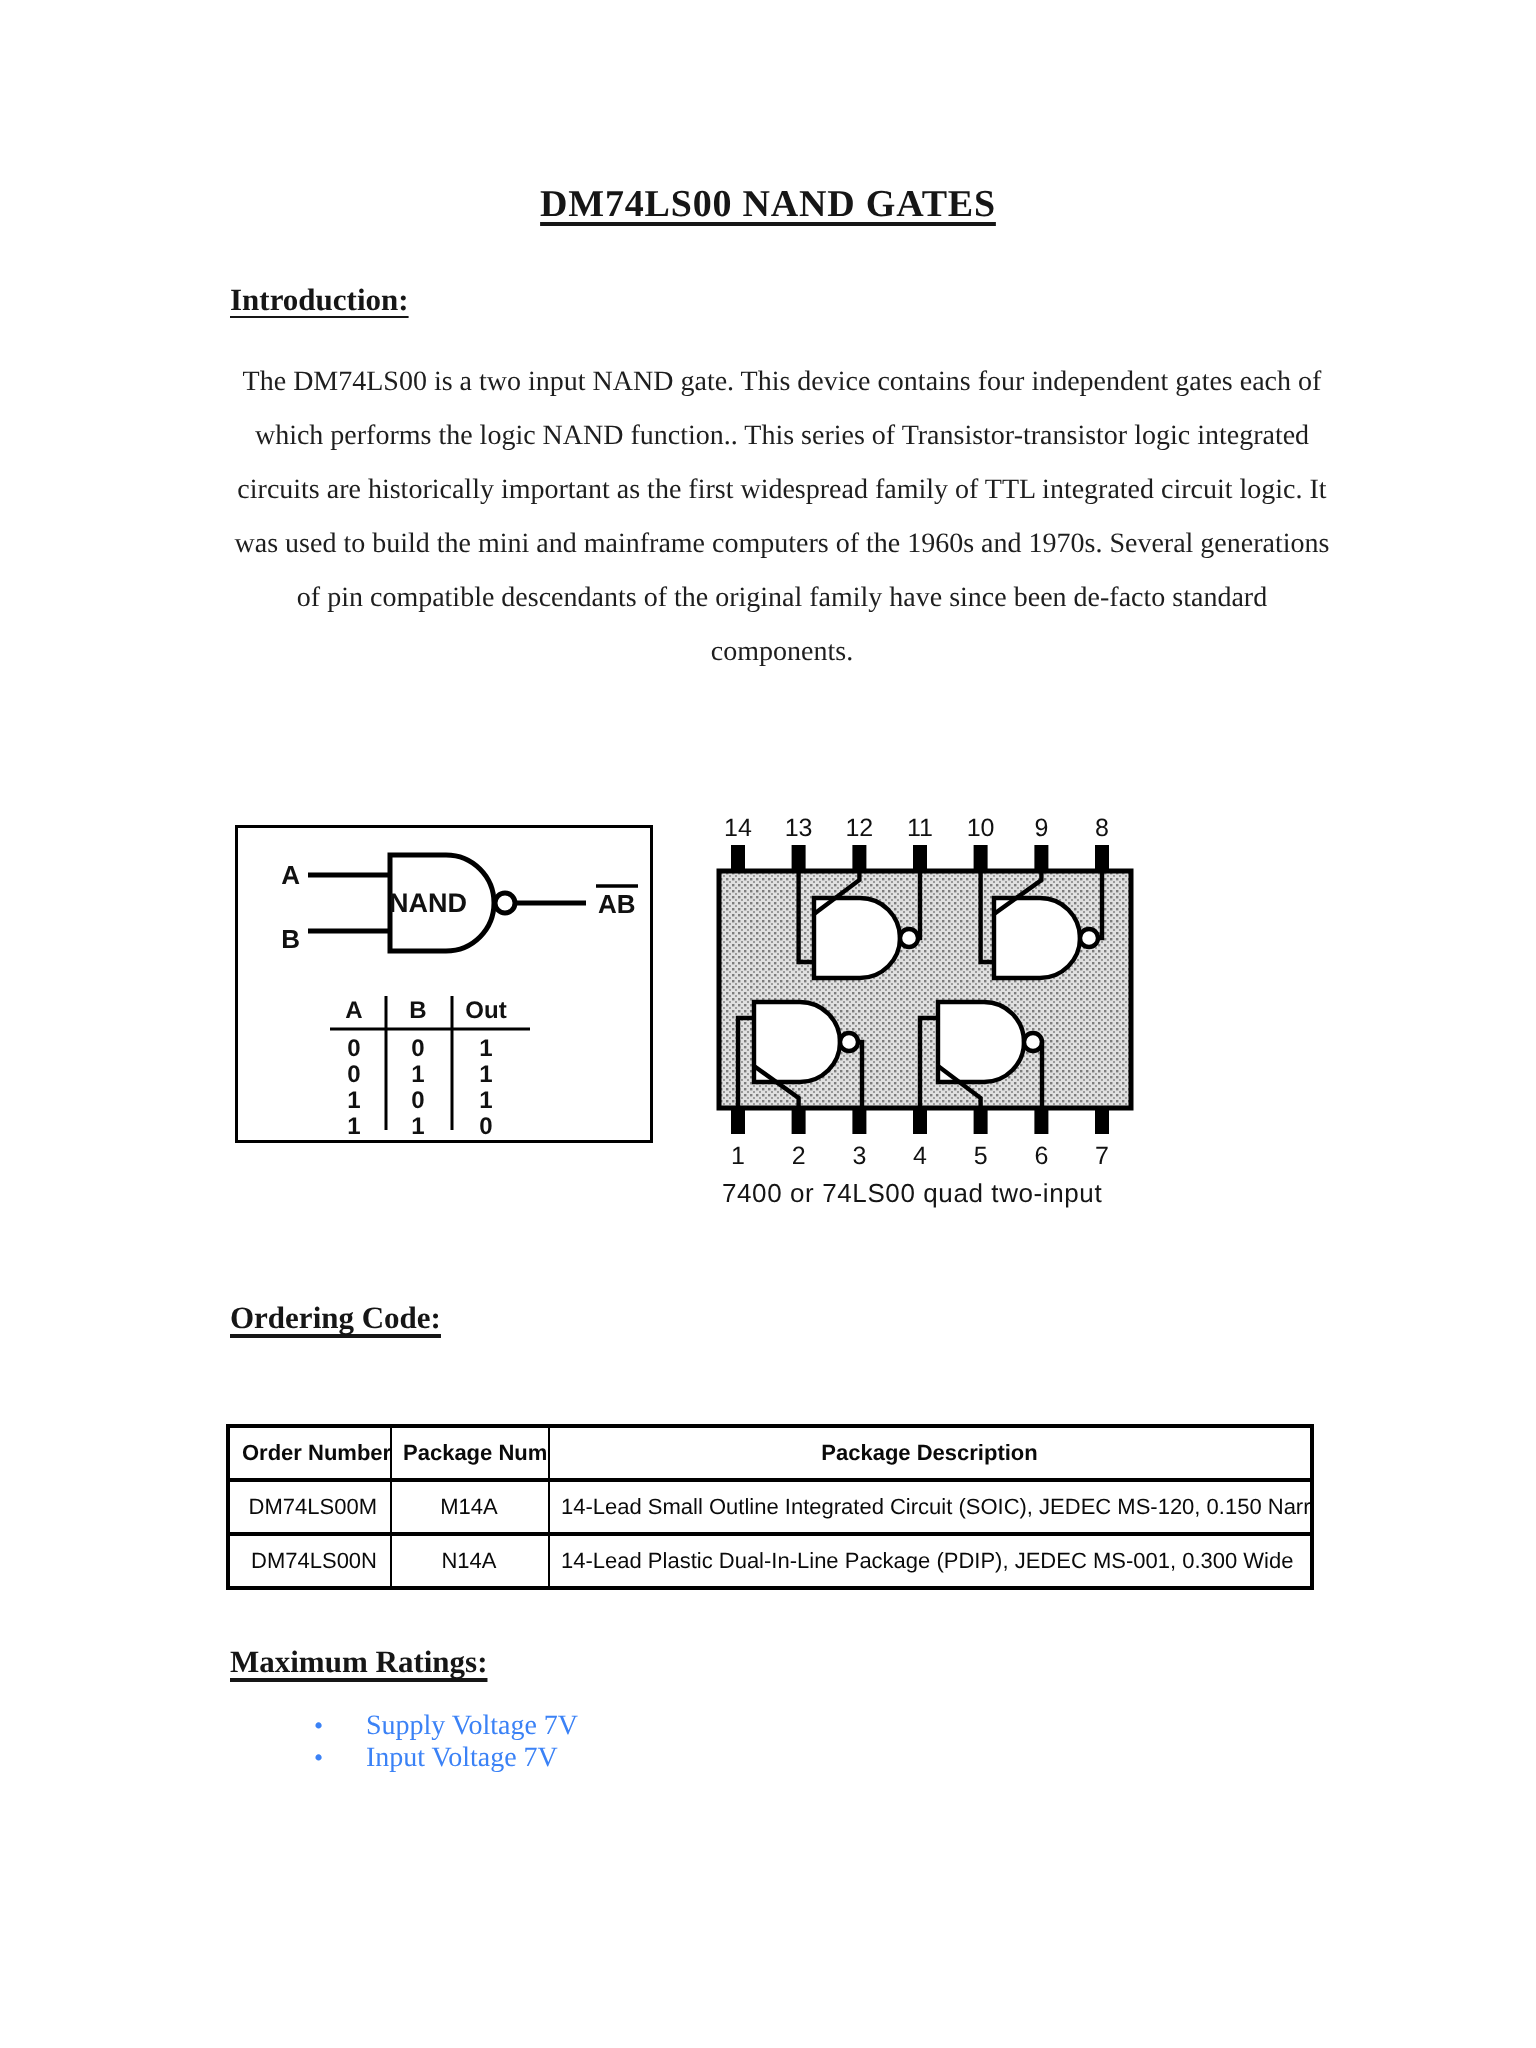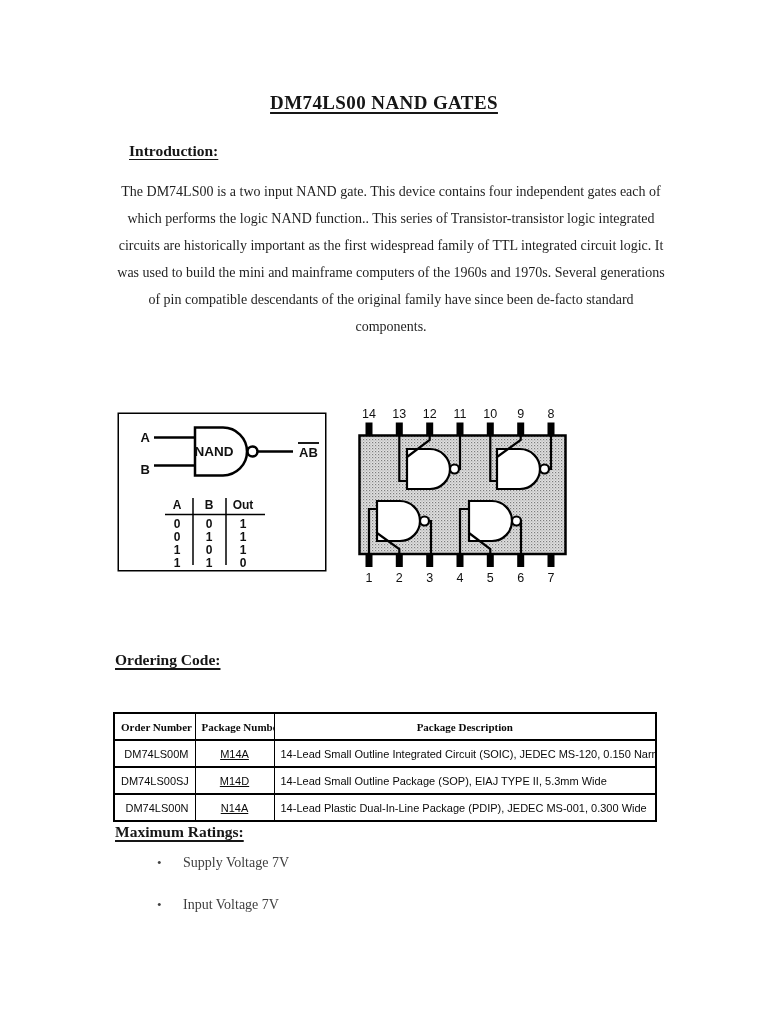--- a/index.html
+++ b/index.html
@@ -12,21 +12,21 @@
     position:absolute; top:92px; left:0; width:100%;
     text-align:center; font-size:19px; font-weight:bold; letter-spacing:.4px;
     text-decoration:underline; text-underline-offset:3px; text-decoration-thickness:2px;
     margin:0; color:#161616;
   }
   .sec-heading {
     position:absolute; margin:0; font-size:15.5px; font-weight:bold;
     text-decoration:underline; text-underline-offset:3px; text-decoration-thickness:1.5px;
     color:#161616;
   }
-  .h-intro    { left:129px; top:142px;text-decoration:underline; }
+  .h-intro    { left:115px; top:142px;text-decoration:underline; }
   .h-ic       { left:115px; top:362px; }
   .h-ordering { left:115px; top:651px; }
   .h-ratings  { left:115px; top:823px; }
   .body-text {
     position:absolute; left:115px; top:178px; width:552px; margin:0;
     font-size:14px; line-height:27px; color:#1e1e1e;text-align:center;
   }
   .gate-fig { position:absolute; left:117px; top:412px; }
   .ic-fig   { position:absolute; left:357px; top:406px; }
   .ic-caption {
@@ -38,30 +38,30 @@
     position:absolute; left:113px; top:712px; width:544px;
     border-collapse:collapse; table-layout:fixed;
     font-family:"Liberation Sans","DejaVu Sans",sans-serif;
     font-size:11px; color:#0a0a0a; border:2px solid #000;
   }
   .order-table th, .order-table td {
     border-left:1px solid #000; border-right:1px solid #000;
     border-top:2px solid #000; border-bottom:2px solid #000;
     height:23px; padding:1px 6px; overflow:hidden; white-space:nowrap;
   }
-  .order-table th { text-align:center; font-weight:bold; font-size:11px;font-family:Liberation Serif, serif; }
+  .order-table th { text-align:center; font-weight:bold; font-size:11px; }
   .order-table td.c-order { text-align:right; }
-  .order-table td.c-pkg   { text-align:center;text-decoration:underline; }
+  .order-table td.c-pkg   { text-align:center; }
   .order-table td.c-desc  { text-align:left; }
   .col-order { width:81px; } .col-pkg { width:79px; } .col-desc { width:auto; }
   .bullet-item {
-    position:absolute; left:157px; font-size:14px; color:#404040;
+    position:absolute; left:157px; font-size:14px; color:#3b82f6;
   }
   .bullet-item .dot { display:inline-block; width:26px; font-size:13px; }
-  .b1 { top:855px; } .b2 { top:897px; }
+  .b1 { top:855px; } .b2 { top:871px; }
   svg text { font-family:"Liberation Sans","DejaVu Sans",sans-serif; fill:#111; }
 </style>
 </head>
 <body>
 
 <div class="page">
 
   <h1 class="page-title">DM74LS00 NAND GATES</h1>
 
   <h2 class="sec-heading h-intro">Introduction:</h2>
@@ -173,20 +173,21 @@
       <text x="42.3" y="176" text-anchor="middle">2</text>
       <text x="72.7" y="176" text-anchor="middle">3</text>
       <text x="103" y="176" text-anchor="middle">4</text>
       <text x="133.3" y="176" text-anchor="middle">5</text>
       <text x="163.7" y="176" text-anchor="middle">6</text>
       <text x="194" y="176" text-anchor="middle">7</text>
     </g>
   </svg>
 
   <div class="ic-caption">
+    <div>7400 or 74LS00 quad two-input</div>
   </div>
 
   <h2 class="sec-heading h-ordering">Ordering Code:</h2>
 
   <table class="order-table">
     <colgroup>
         <col class="col-order">
         <col class="col-pkg">
         <col class="col-desc">
       </colgroup>
@@ -197,25 +198,20 @@
         <th>Package Description</th>
       </tr>
     </thead>
     <tbody>
       <tr>
         <td class="c-order">DM74LS00M</td>
         <td class="c-pkg">M14A</td>
         <td class="c-desc">14-Lead Small Outline Integrated Circuit (SOIC), JEDEC MS-120, 0.150 Narrow</td>
       </tr>
       <tr>
-        <td class="c-order">DM74LS00SJ</td>
-        <td class="c-pkg">M14D</td>
-        <td class="c-desc">14-Lead Small Outline Package (SOP), EIAJ TYPE II, 5.3mm Wide</td>
-      </tr>
-      <tr>
         <td class="c-order">DM74LS00N</td>
         <td class="c-pkg">N14A</td>
         <td class="c-desc">14-Lead Plastic Dual-In-Line Package (PDIP), JEDEC MS-001, 0.300 Wide</td>
       </tr>
     </tbody>
   </table>
 
   <h2 class="sec-heading h-ratings">Maximum Ratings:</h2>
 
   <div class="bullet-item b1">

